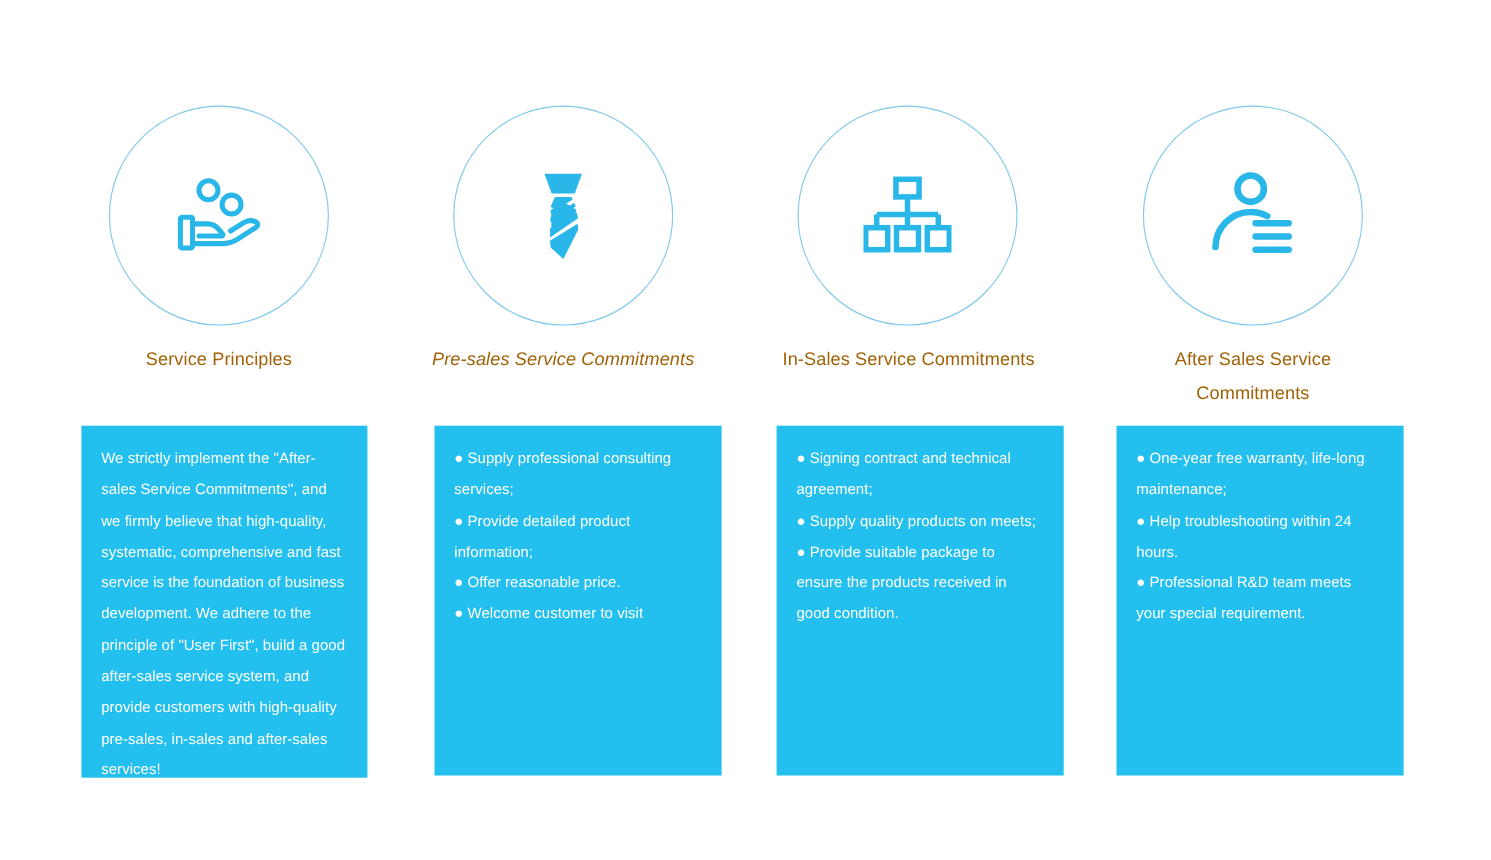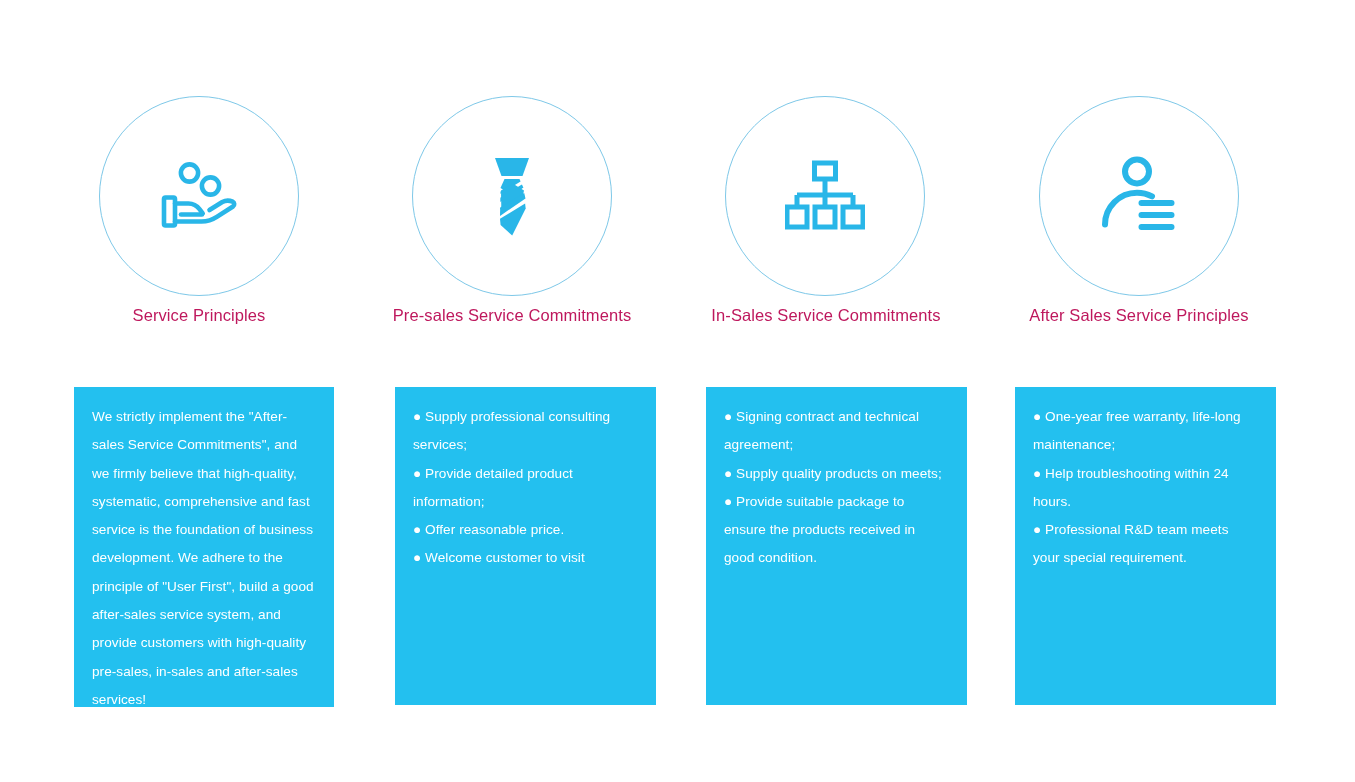--- a/index.html
+++ b/index.html
@@ -52,26 +52,26 @@
   
   .captions-row {
     position: absolute;
     left: 0;
     top: 300px;
     width: 1355px;
     height: 70px;
   }
   .caption {
     position: absolute;
-    top: 0;
+    top: 12px;
     width: 270px;
     text-align: center;
     font-size: 16.5px;
     line-height: 31px;
-    color: #be185d;
+    color: #a16207;
     letter-spacing: 0.1px;
   }
 
   
   .cards-row {
     position: absolute;
     left: 0;
     top: 387px;
     width: 1355px;
     height: 330px;
@@ -166,23 +166,23 @@
             <path d="M45.5 74h30"></path>
           </g>
         </svg>
       </div>
     </div>
 
   </div>
 
   <div class="captions-row">
     <div class="caption" style="left:64px;">Service Principles</div>
-    <div class="caption" style="left:377px;">Pre-sales Service Commitments</div>
+    <div class="caption" style="left:377px;font-style:italic;">Pre-sales Service Commitments</div>
     <div class="caption" style="left:691px;">In-Sales Service Commitments</div>
-    <div class="caption" style="left:1025px;width:228px;">After Sales Service Principles</div>
+    <div class="caption" style="left:1025px;width:228px;">After Sales Service Commitments</div>
   </div>
 
   <div class="cards-row">
 
     <div class="card" style="left:74px;width:260px;height:320px;">
       <p class="card-body">We strictly implement the "After-sales Service Commitments", and we firmly believe that high-quality, systematic, comprehensive and fast service is the foundation of business development. We adhere to the principle of "User First", build a good after-sales service system, and provide customers with high-quality pre-sales, in-sales and after-sales services!</p>
     </div>
 
     <div class="card" style="left:395px;width:261px;height:318px;">
       <p class="bullet-line">● Supply professional consulting services;</p>

